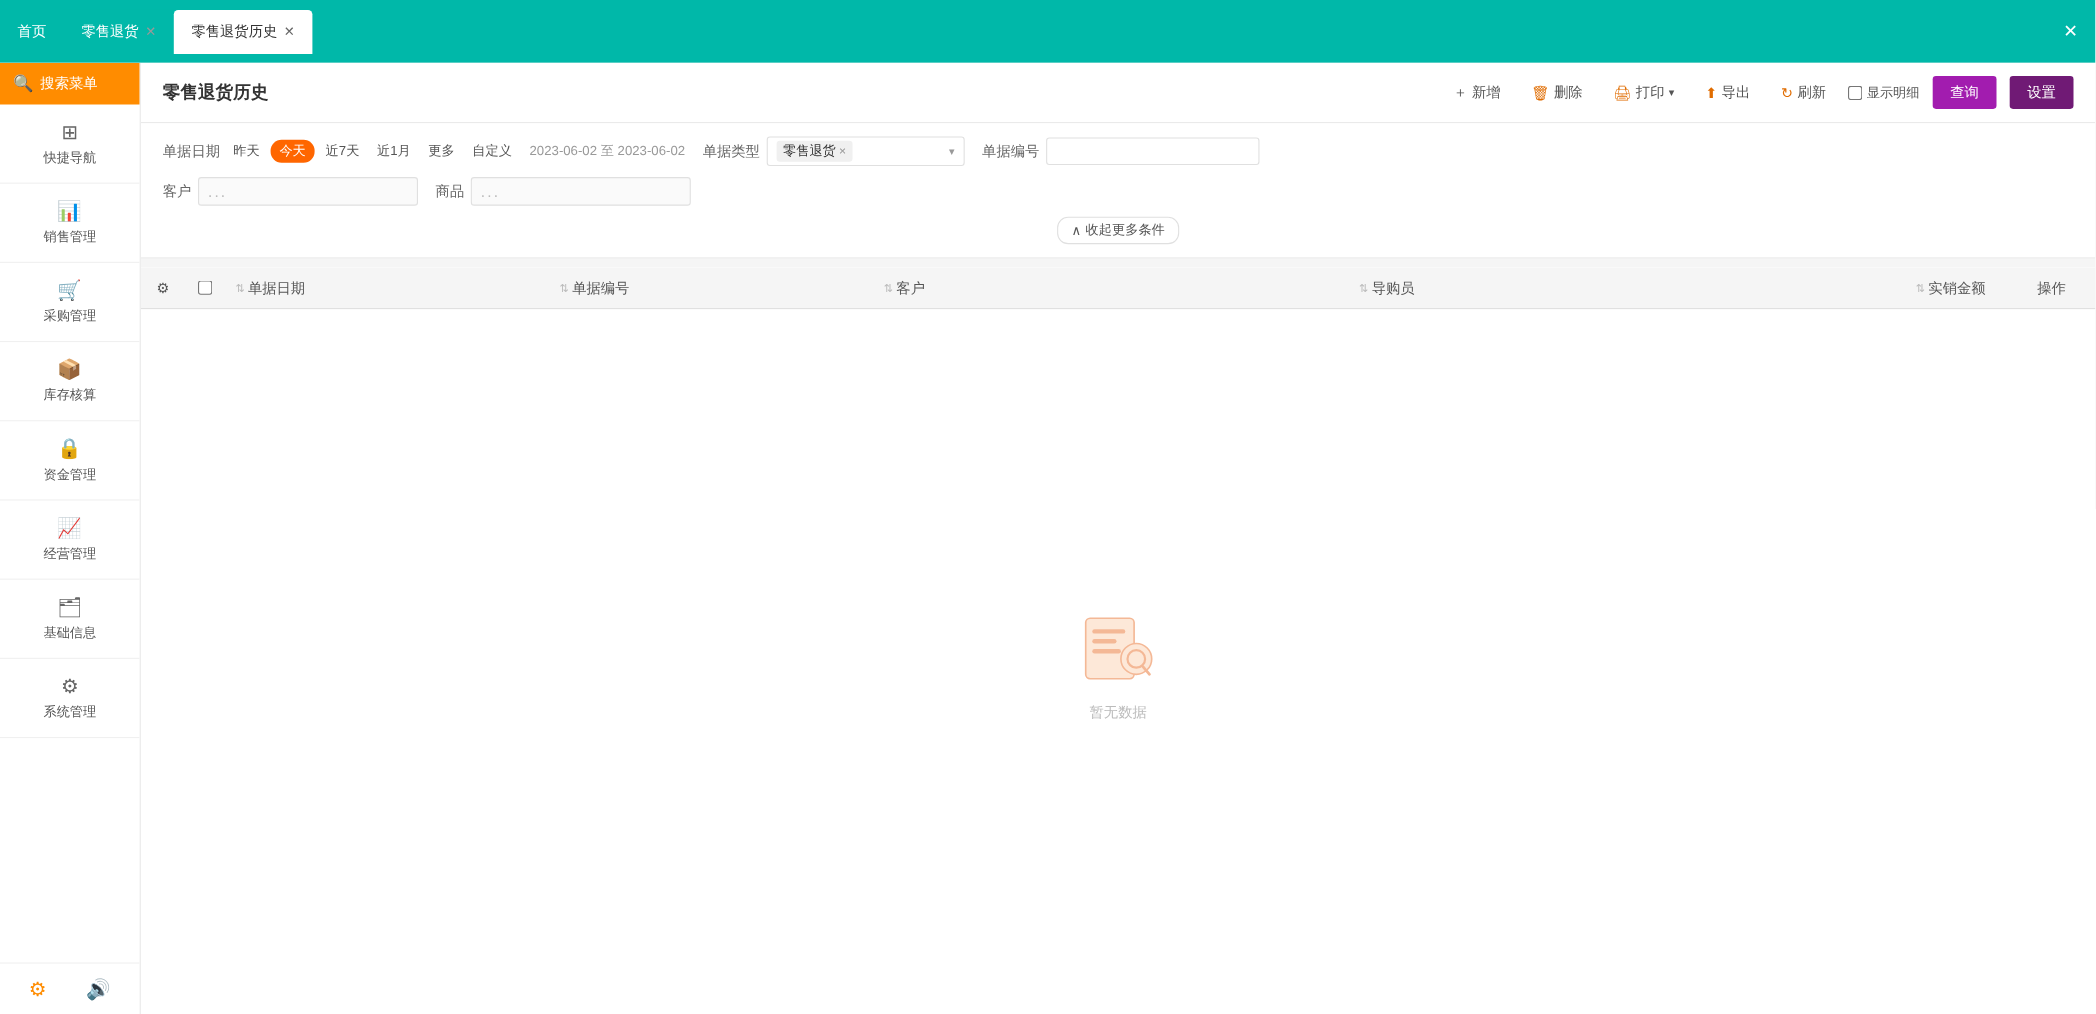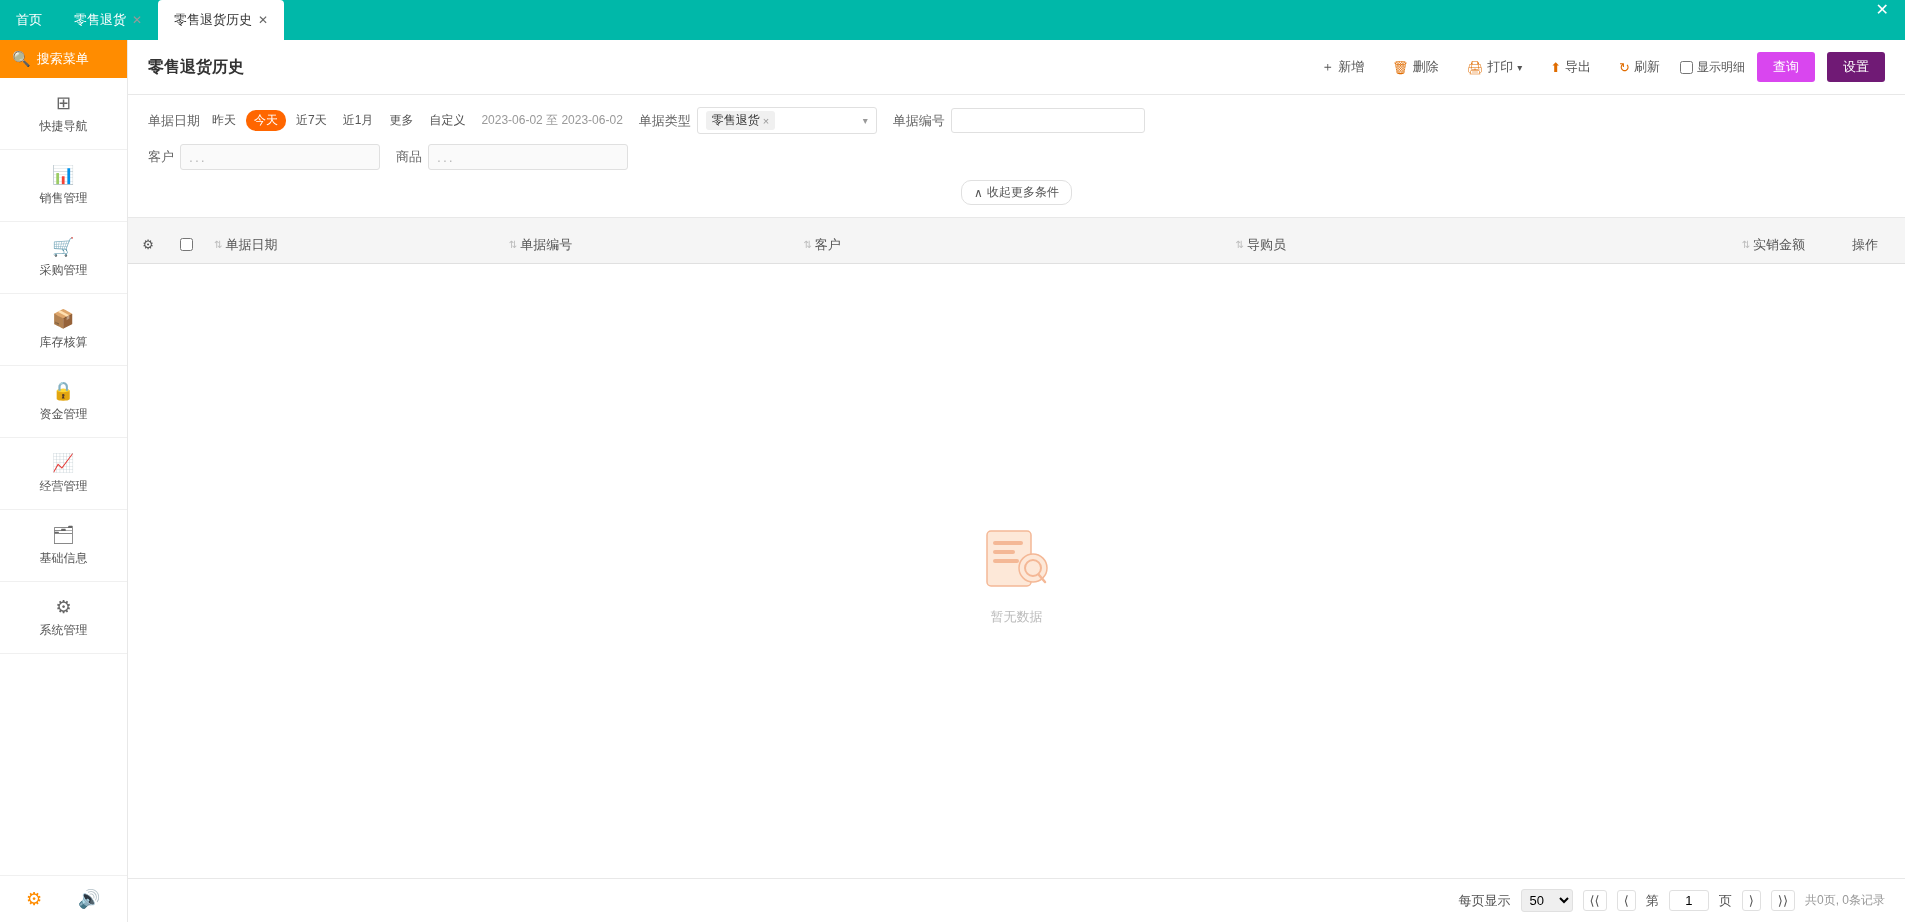--- a/index.html
+++ b/index.html
@@ -1,22 +1,23 @@
 <!DOCTYPE html>
 <html><head>
   <meta charset="utf-8">
   <style>
     * { box-sizing: border-box; margin: 0; padding: 0; }
     body { font-family: 'Microsoft YaHei', Arial, sans-serif; font-size: 13px; background: #f5f5f5; color: #333; height: 922px; overflow: hidden; display: flex; flex-direction: column; }
 
     
     .top-nav {
       background: #00b8a9;
-      height: 40px;
-      display: flex;
+      height: 57px;
+      display: flex;
+      align-items: center;
       padding: 0 0 0 0;
       flex-shrink: 0;
     }
     .top-nav .tab {
       height: 40px;
       display: flex;
       align-items: center;
       padding: 0 16px;
       color: #fff;
       font-size: 13px;
@@ -136,21 +137,21 @@
       align-items: center;
       gap: 4px;
       padding: 4px 8px;
       border: none;
       background: none;
       cursor: pointer;
       color: #555;
       font-size: 13px;
     }
     .btn-query {
-      background: #d946ef;
+      background: #a21caf;
       color: #fff;
       border: none;
       padding: 6px 16px;
       border-radius: 3px;
       cursor: pointer;
       font-size: 13px;
     }
     .btn-setting {
       background: #701a75;
       color: #fff;
@@ -561,31 +562,15 @@
           <rect x="16" y="34" width="22" height="4" rx="2" fill="#f4b896"></rect>
           <rect x="16" y="43" width="26" height="4" rx="2" fill="#f4b896"></rect>
           <circle cx="56" cy="52" r="14" fill="#fde8d8" stroke="#f4b896" stroke-width="1.5"></circle>
           <circle cx="56" cy="52" r="8" fill="none" stroke="#f4b896" stroke-width="2"></circle>
           <line x1="62" y1="59" x2="68" y2="66" stroke="#f4b896" stroke-width="2.5" stroke-linecap="round"></line>
         </svg>
         <span>暂无数据</span>
       </div>
     </div>
 
-    <div class="pagination-bar">
-      <span>每页显示</span>
-      <select class="pagination-select">
-        <option>20</option>
-        <option selected="">50</option>
-        <option>100</option>
-      </select>
-      <button class="page-nav-btn">⟨⟨</button>
-      <button class="page-nav-btn">⟨</button>
-      <span>第</span>
-      <input class="page-input" type="text" value="1" style="">
-      <span>页</span>
-      <button class="page-nav-btn">⟩</button>
-      <button class="page-nav-btn">⟩⟩</button>
-      <span class="page-info">共0页, 0条记录</span>
-    </div>
 
   </div>
 </div>
 
 </body></html>

